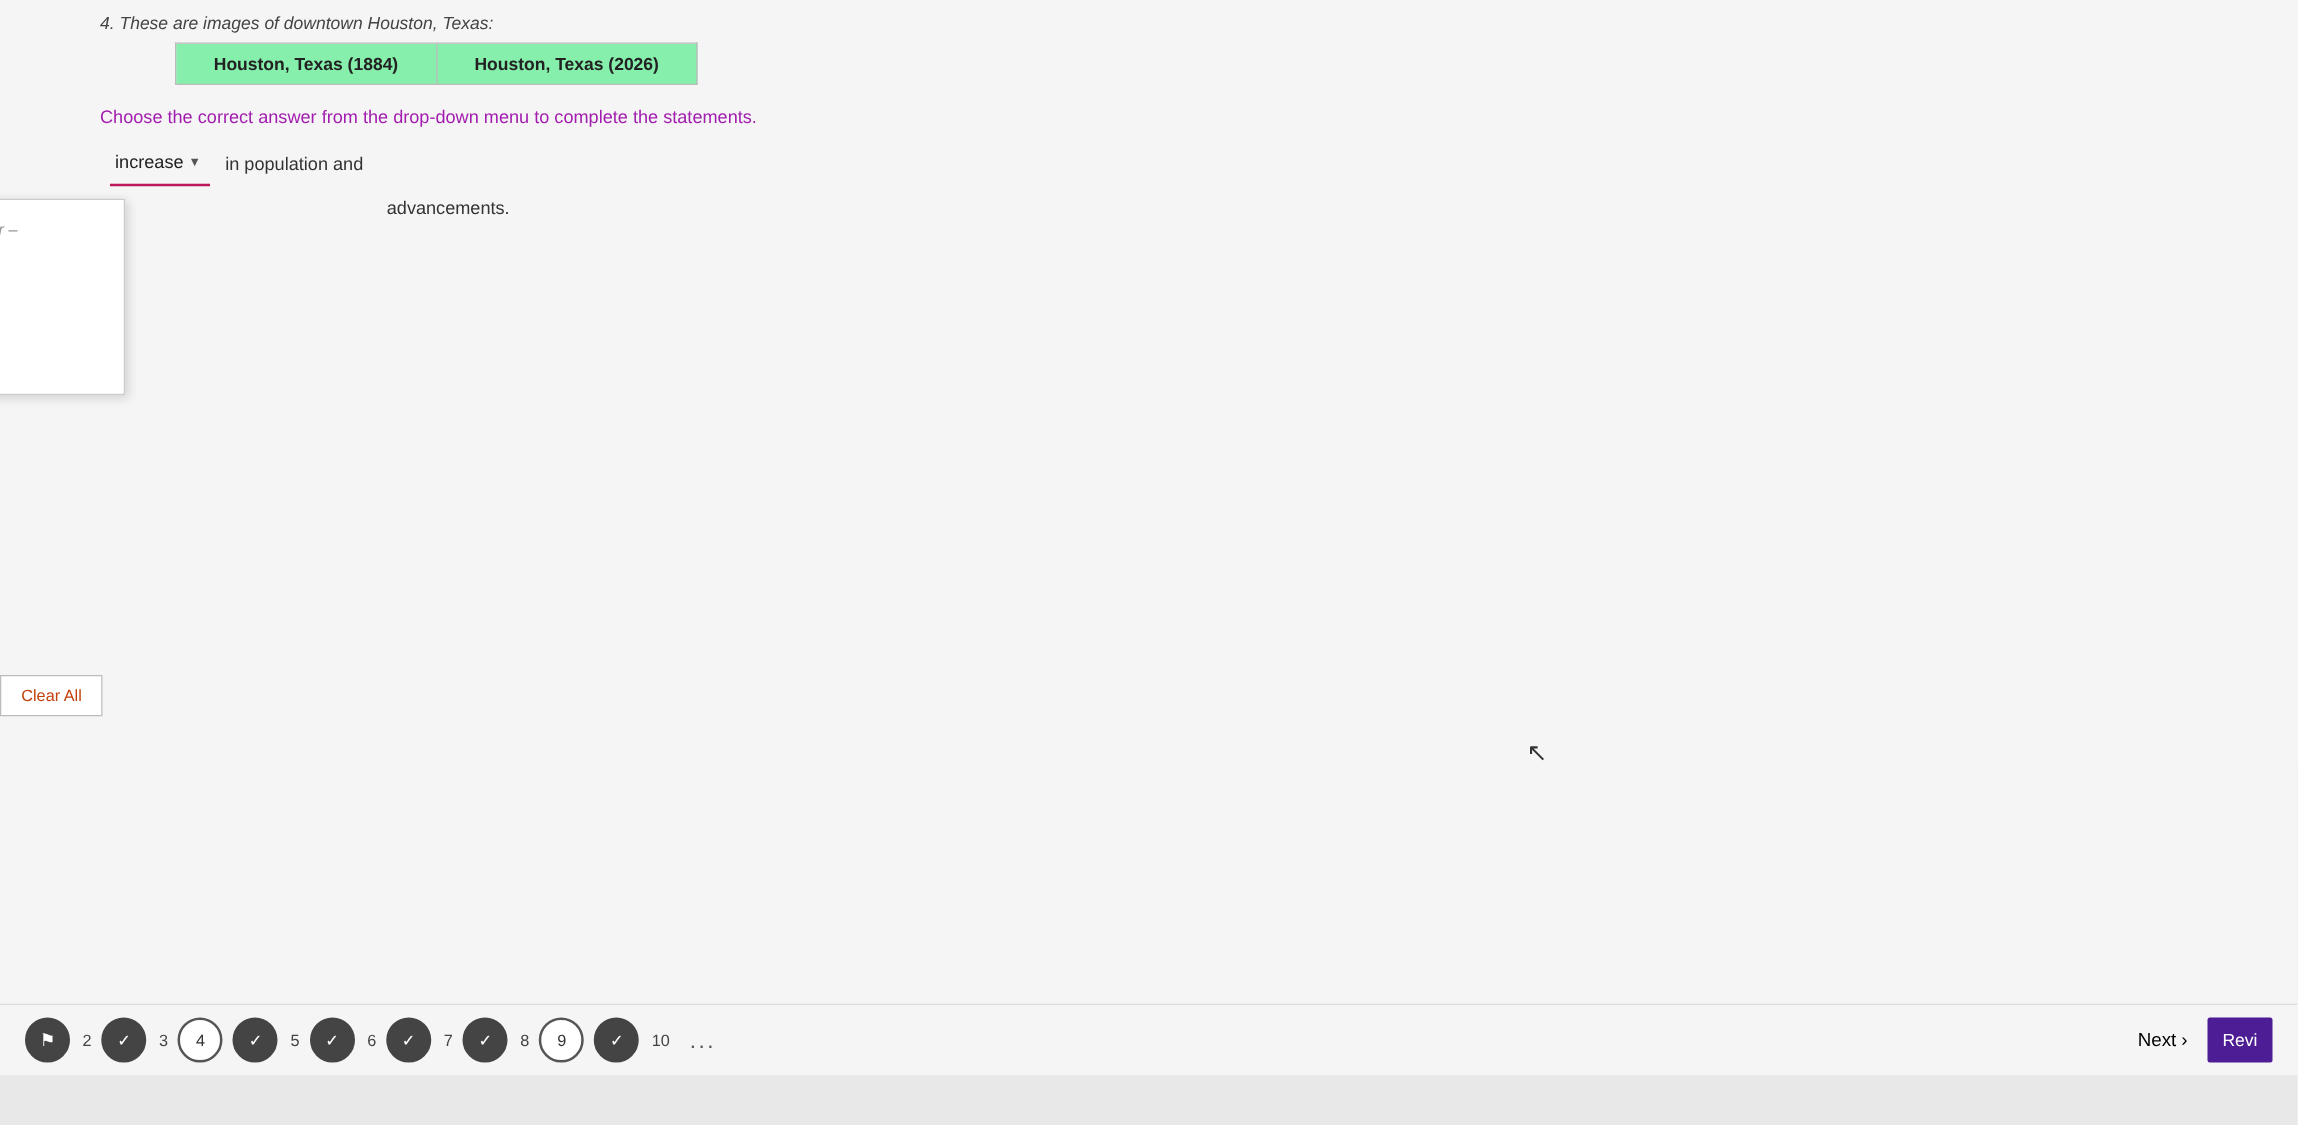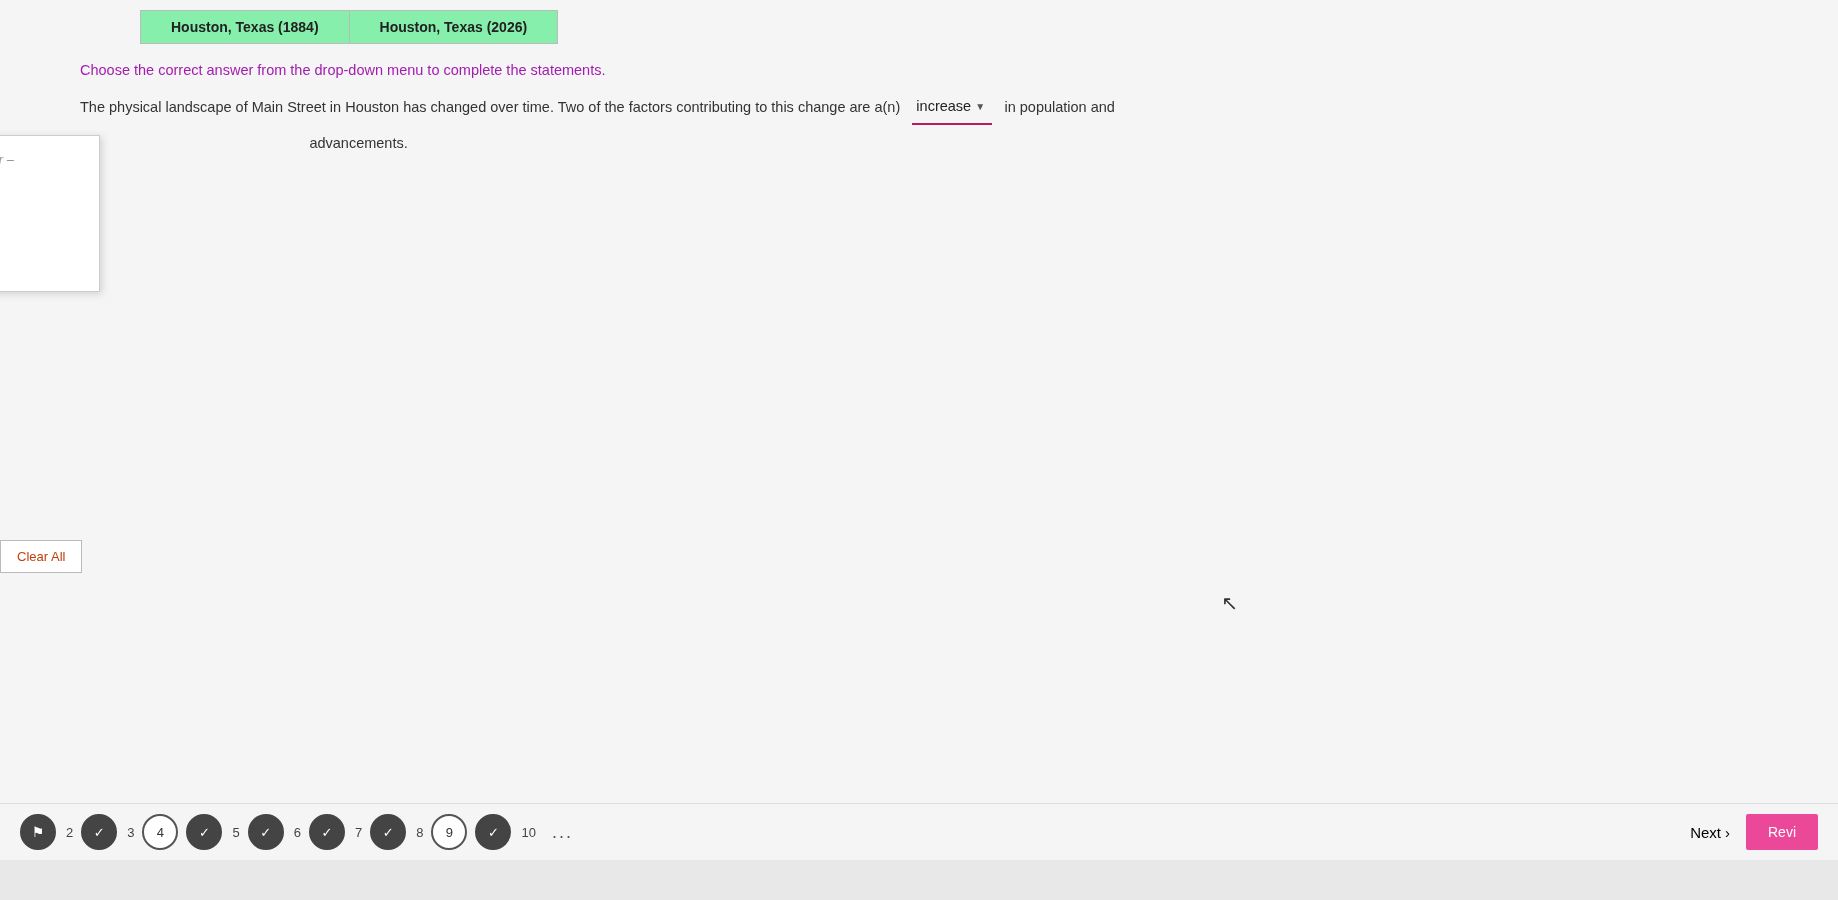--- a/index.html
+++ b/index.html
@@ -254,57 +254,57 @@
       border: none;
       font-size: 15px;
       color: #000000;
       cursor: pointer;
       display: flex;
       align-items: center;
       gap: 4px;
       margin-right: 16px;
     }
     .review-btn {
-      background: #ec4899;
+      background: #4c1d95;
       color: #fff;
       border: none;
-      padding: 10px 22px;
+      padding: 10px 12px;
       font-size: 14px;
       cursor: pointer;
       border-radius: 2px;
     }
     
     .cursor-arrow {
       position: absolute;
       right: 600px;
       bottom: 245px;
       font-size: 20px;
       color: #333;
       pointer-events: none;
     }
   </style>
 </head>
 <body>
 
 <div class="main-content">
 
+  <div class="top-label">4. These are images of downtown Houston, Texas:</div>
 
   <table class="image-table">
     <tbody>
         <tr>
       <th>Houston, Texas (1884)</th>
       <th>Houston, Texas (2026)</th>
     </tr>
   </tbody>
     </table>
 
   <div class="instructions-text">Choose the correct answer from the drop-down menu to complete the statements.</div>
 
   <div class="statement-text">
-    <span>The physical landscape of Main Street in Houston has changed over time. Two of the factors contributing to this change are a(n)</span>
     <span>&nbsp;</span>
     
     <span class="inline-dropdown">
       <span class="dropdown-selected">
         <span>increase</span>
         <span class="dropdown-arrow">▼</span>
       </span>
     </span>
     <span>&nbsp;</span>
     <span>in population and</span>

